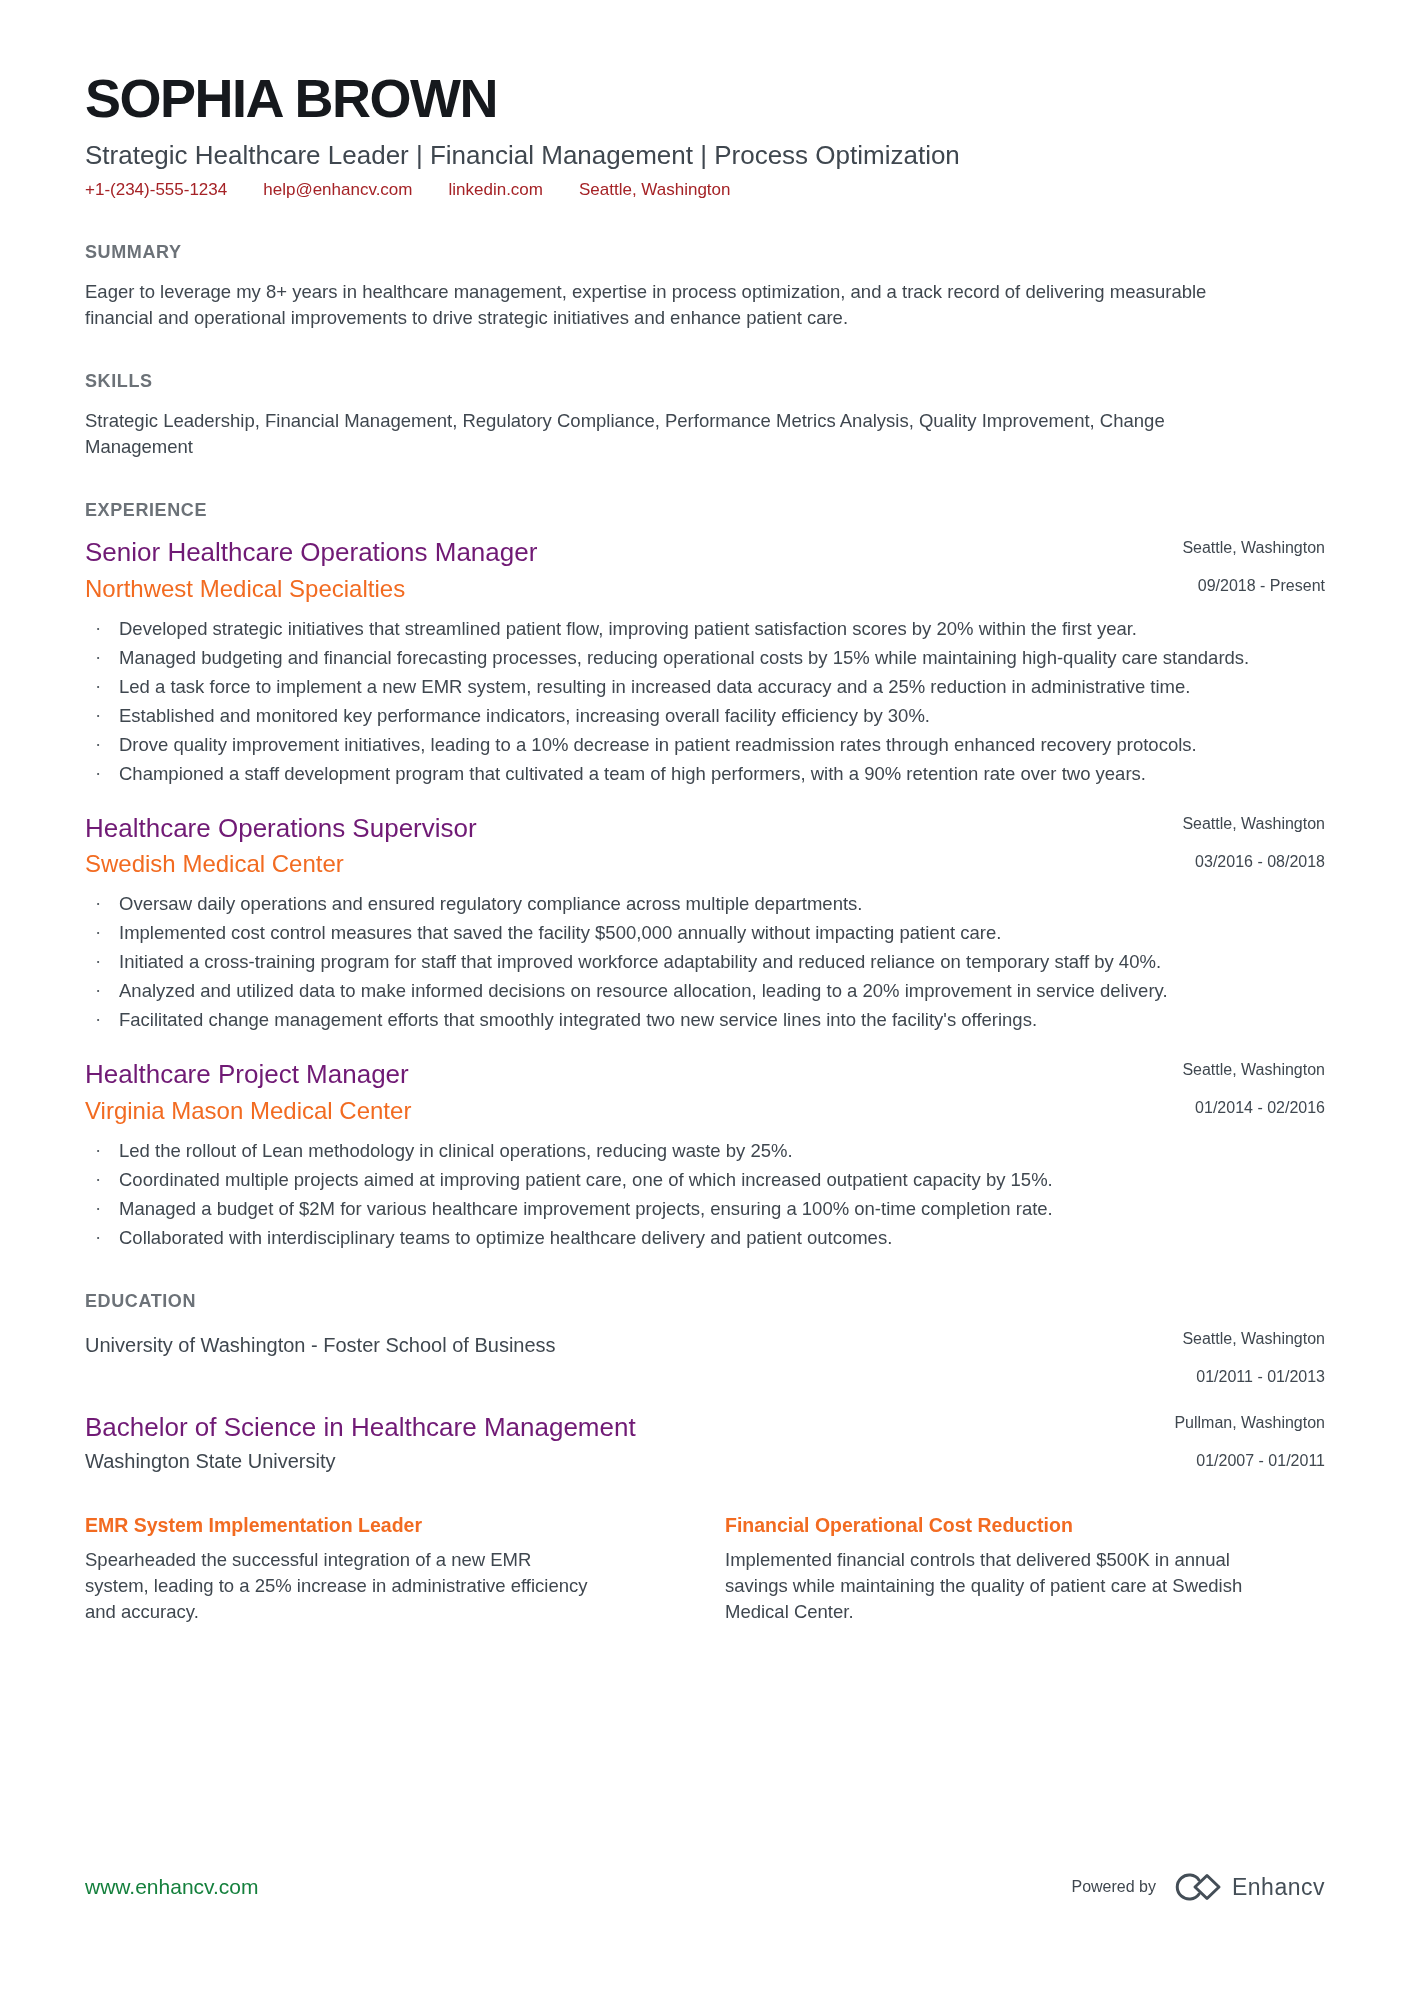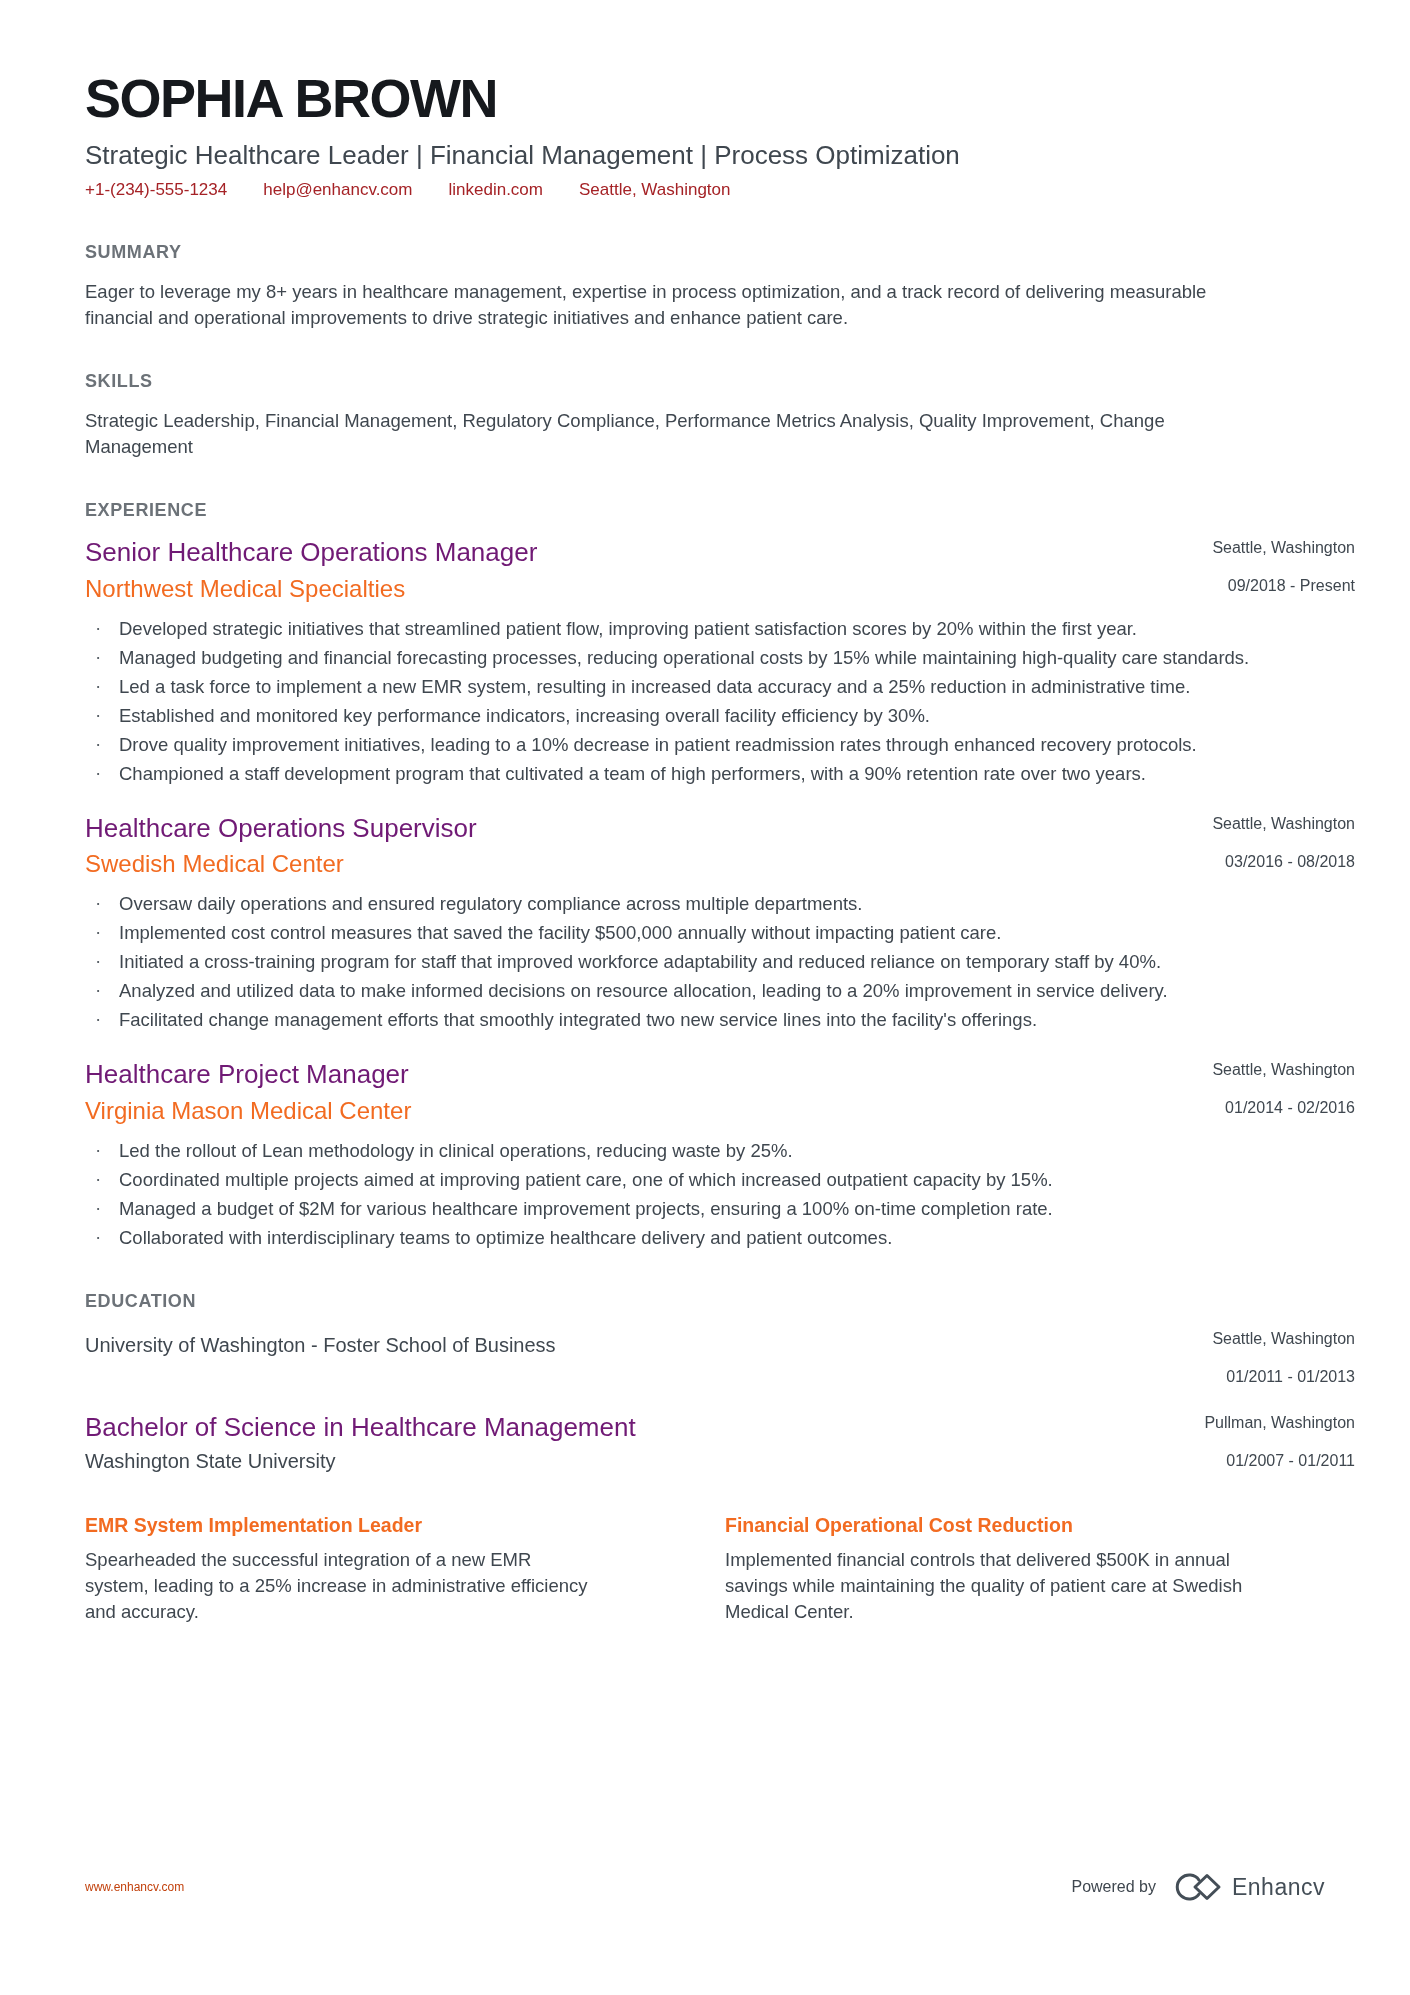--- a/index.html
+++ b/index.html
@@ -7,21 +7,21 @@
   body {
     font-family:"Liberation Sans", sans-serif;
     color:#3F474F;
     width:1410px;
   }
   .page {
     position:relative;
     width:1410px;
     height:1961px;
     background:#ffffff;
-    padding:70px 55px 0 85px;
+    padding:70px 85px 0 85px;
     overflow:hidden;
   }
 
   
   .name {
     font-size:54px;
     font-weight:bold;
     color:#16191D;
     letter-spacing:-1.5px;
     line-height:1.04;
@@ -129,21 +129,21 @@
   
   .footer {
     position:absolute;
     left:85px;
     right:85px;
     bottom:58px;
     display:flex;
     justify-content:space-between;
     align-items:center;
   }
-  .footer-site { font-size:12px; color:#c2410c; text-decoration:none; }
+  .footer-site { font-size:21px; color:#15803d; text-decoration:none; }
   .powered { display:flex; align-items:center; gap:14px; }
   .powered-label { font-size:16px; color:#3F474F;text-align:center; }
   .brand { display:flex; align-items:center; gap:8px; }
   .brand-name {
     font-size:23px;
     color:#444E57;
     letter-spacing:0.5px;
   }
 </style>
 </head>

